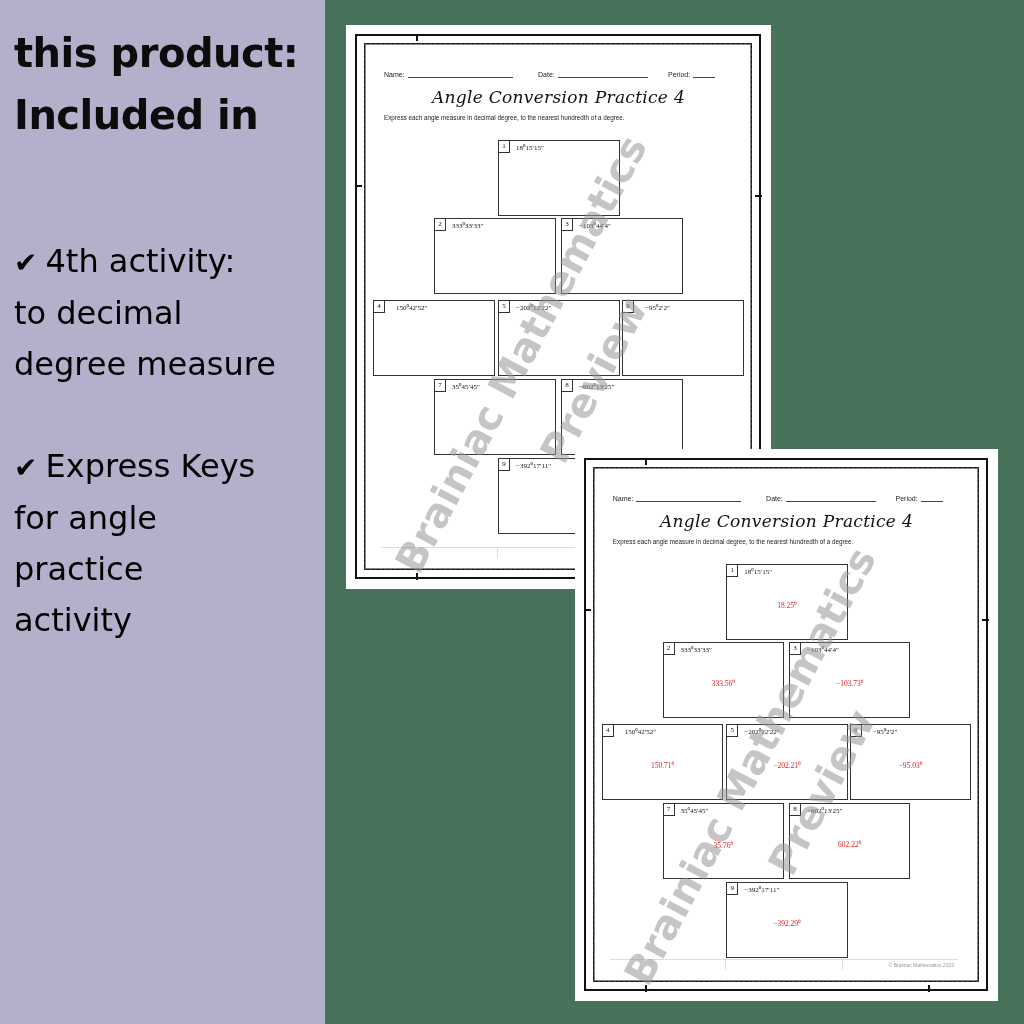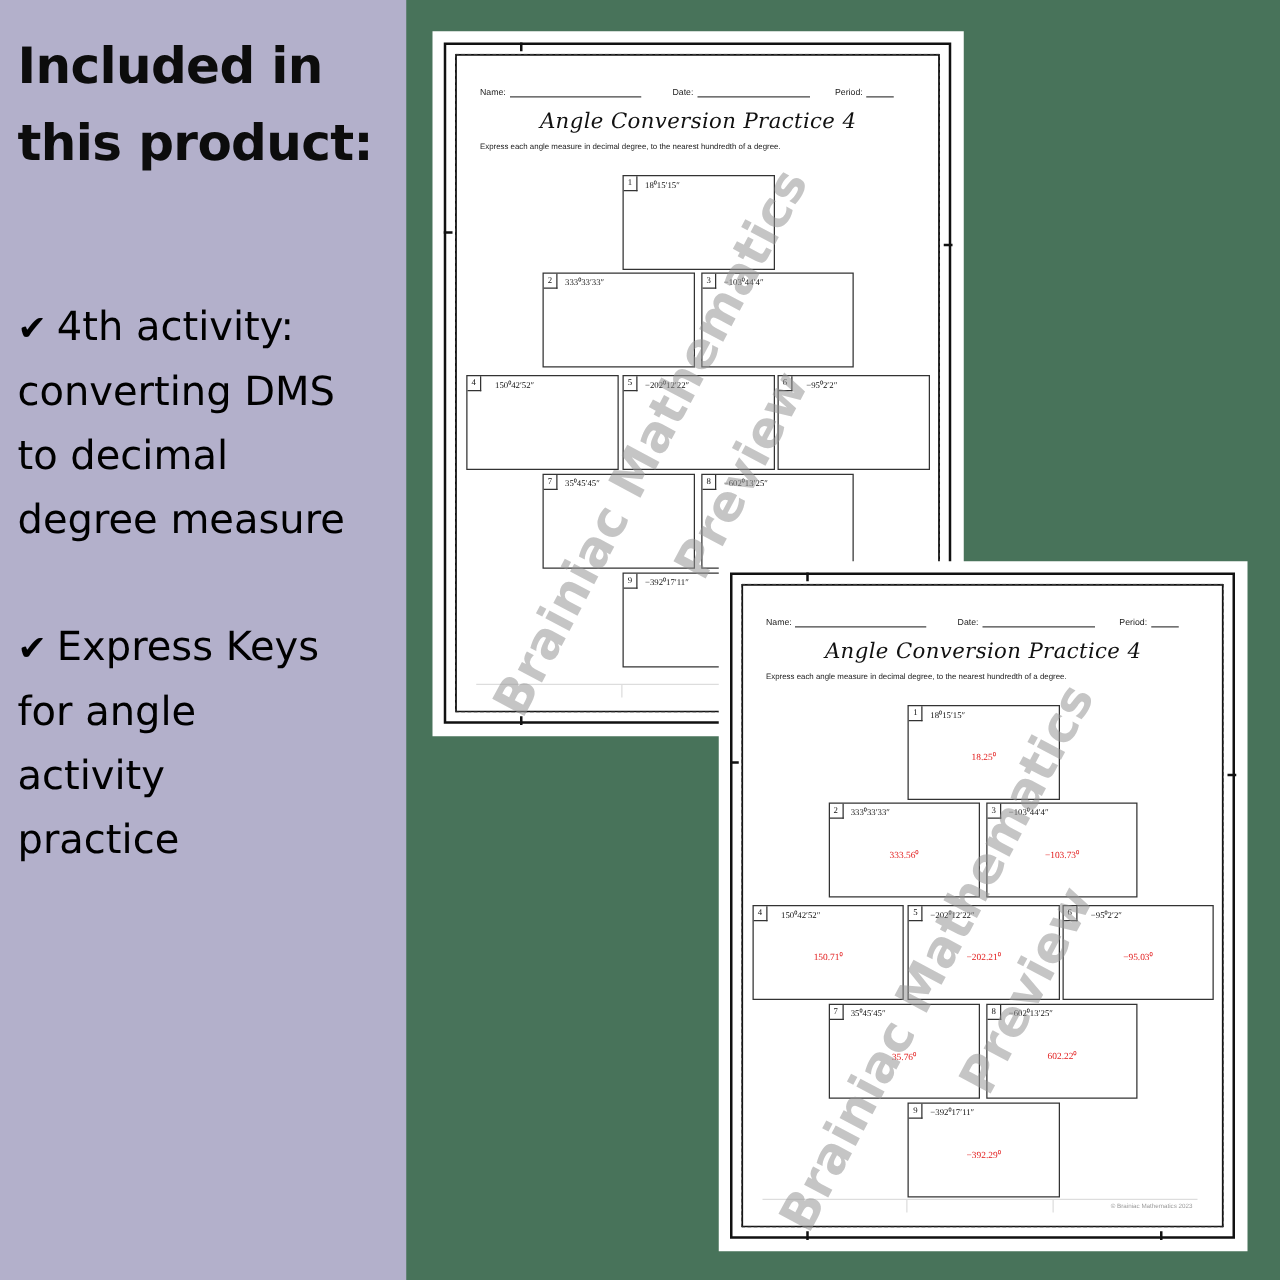--- a/index.html
+++ b/index.html
@@ -25,35 +25,34 @@
   .footer{position:absolute;height:10px;border-top:0.6px solid #ddd;display:flex;}
   .footer div{flex:1;border-right:0.6px solid #ddd;font-size:5px;color:#999;text-align:right;padding-right:4px;line-height:10px;}
   .footer div:last-child{border-right:none;}
   .wm{position:absolute;font-family:"DejaVu Sans",sans-serif;font-weight:bold;color:rgba(150,150,150,0.55);transform-origin:left top;white-space:nowrap;pointer-events:none;}
 </style>
 </head>
 <body>
 
 <div class="left">
   <div class="heading">
+    <div>this product:</div>
     <div>Included in</div>
-    <div>this product:</div>
   </div>
   <div class="bullets">
     <div class="bullet">
       <div><span class="chk">✔</span><span>4th activity:</span></div>
-      <div>converting DMS</div>
       <div>to decimal</div>
       <div>degree measure</div>
     </div>
     <div class="bullet">
       <div><span class="chk">✔</span><span>Express Keys</span></div>
       <div>for angle</div>
+      <div>practice</div>
       <div>activity</div>
-      <div>practice</div>
     </div>
   </div>
 </div>
 
 <div class="page" id="page1" style="left:346px;top:25px;width:425px;height:564px;">
   <div class="frame" style="left: 9px; top: 9px; width: 402px; height: 541px;"></div>
   <div class="wave" style="left: 16px; top: 16px; width: 388px; height: 527px; border: 2px solid transparent; box-shadow: rgb(17, 17, 17) 0px 0px 0px 1.5px inset; border-radius: 3px; outline: rgb(51, 51, 51) dashed 1.5px; outline-offset: -3px;"></div>
   <div class="hdr" style="left: 38px; top: 46px;"><span>Name:</span><span class="line" style="width:105px;"></span></div>
   <div class="hdr" style="left: 192px; top: 46px;"><span>Date:</span><span class="line" style="width:90px;"></span></div>
   <div class="hdr" style="left: 322px; top: 46px;"><span>Period:</span><span class="line" style="width:22px;"></span></div>

